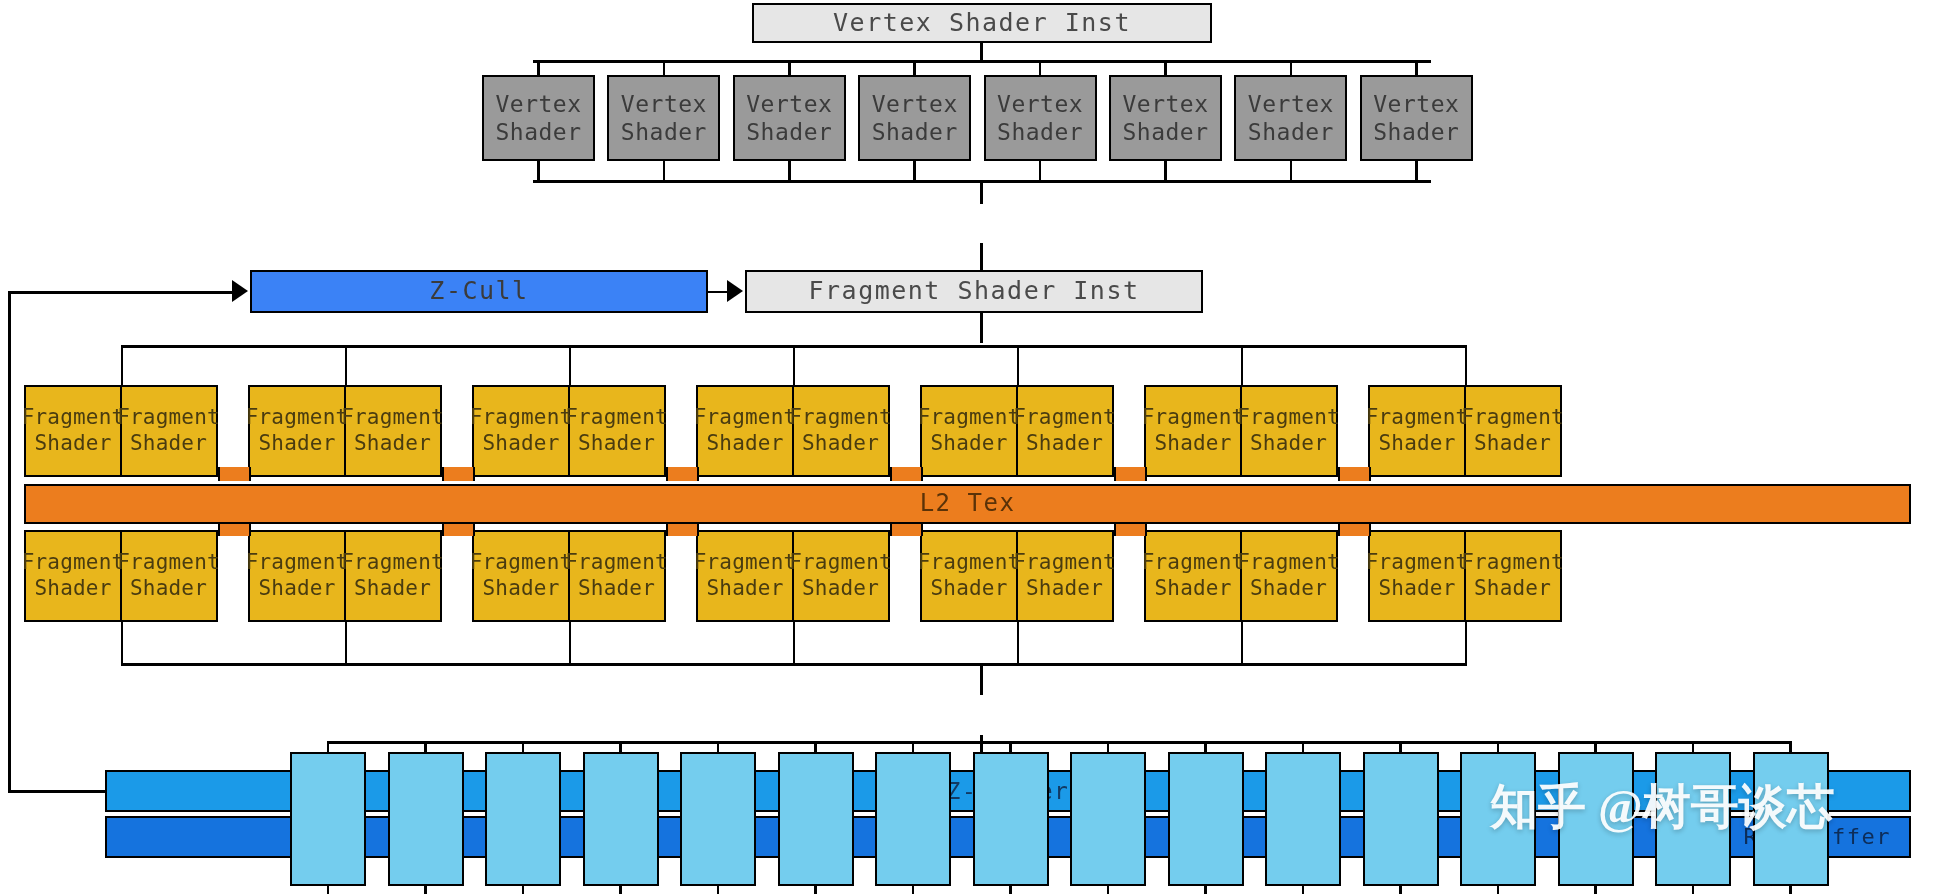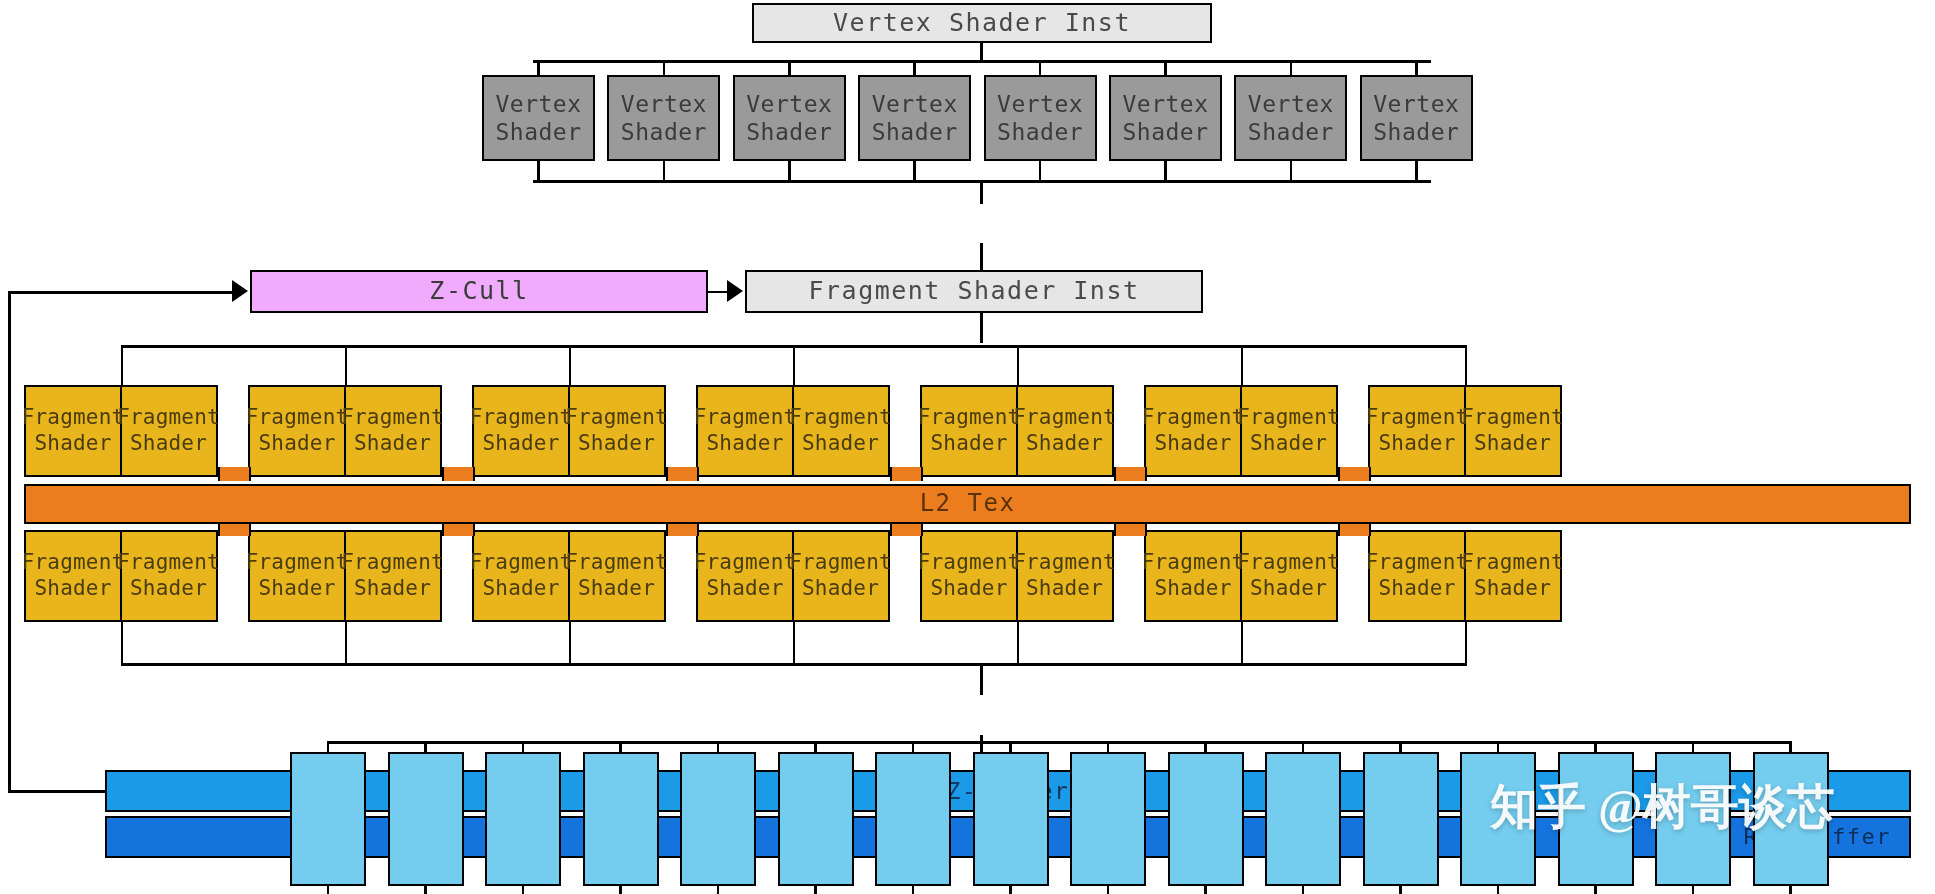--- a/index.html
+++ b/index.html
@@ -37,21 +37,21 @@
     color: #4a4a4a;
   }
   
   .blk-gray {
     background: #9a9a9a;
     font-size: 23px;
     color: #3b3b3b;
     letter-spacing: .5px;
   }
   .blk-zcull {
-    background: #f0abfc;
+    background: #3b82f6;
     font-size: 25px;
     color: #3b3b3b;
     letter-spacing: 1.5px;
   }
   
   .blk-gold {
     background: #e8b61c;
     font-size: 21px;
     color: #4a3c10;
     letter-spacing: .2px;

